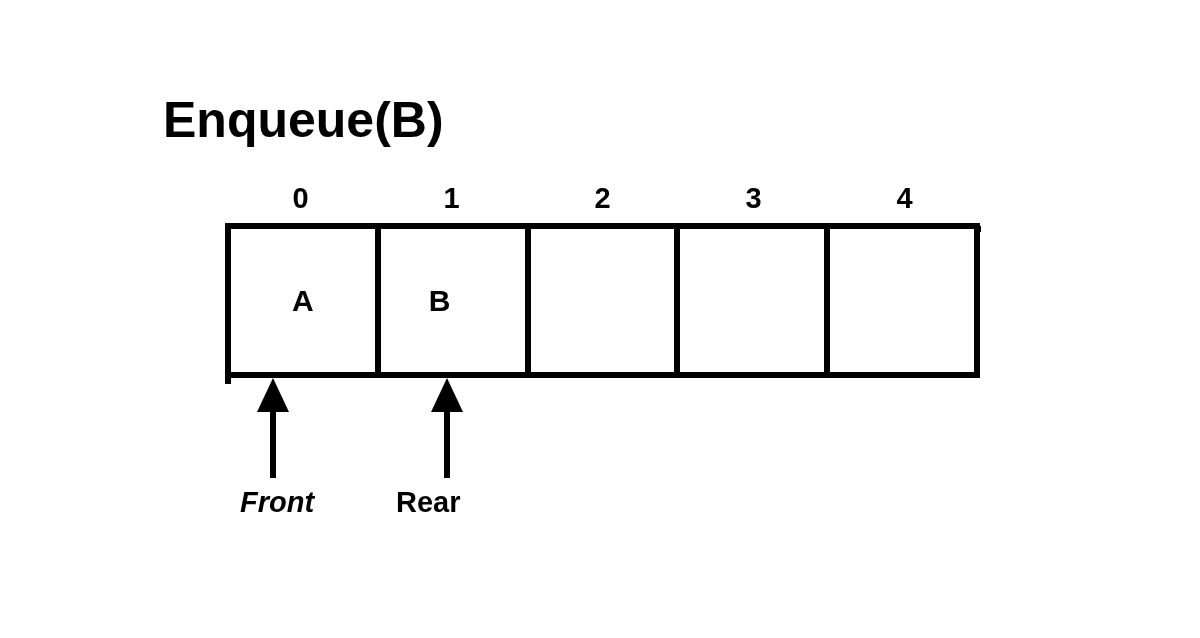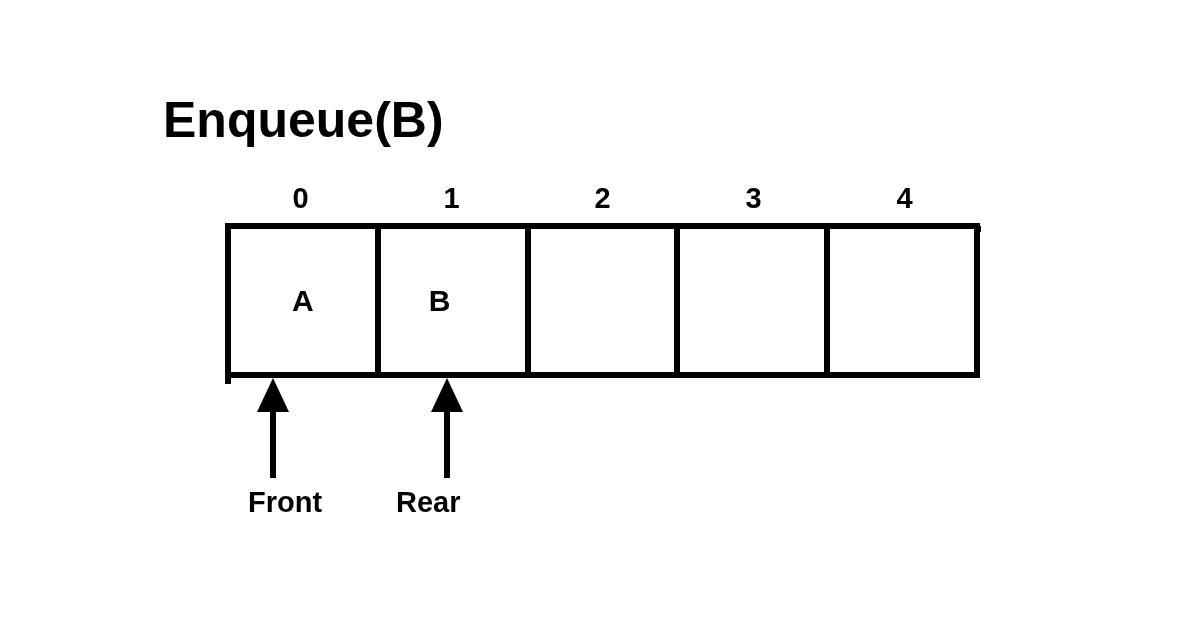--- a/index.html
+++ b/index.html
@@ -98,21 +98,21 @@
   .pointer-front .arrow-line { left: 270px; top: 410px; height: 68px; }
   .pointer-rear  .arrow-head { left: 431px; top: 378px; }
   .pointer-rear  .arrow-line { left: 444px; top: 410px; height: 68px; }
   .ptr-label {
     position: absolute;
     font-size: 29px;
     font-weight: bold;
     line-height: 1;
     white-space: nowrap;
   }
-  .front-label { left: 248px; top: 488px; }
+  .front-label { left: 240px; top: 488px; font-style: italic; }
   .rear-label  { left: 396px; top: 488px; }
 </style>
 </head>
 <body>
 
 <div class="canvas">
 
   <div class="title">Enqueue(B)</div>
 
   <div class="indices">

